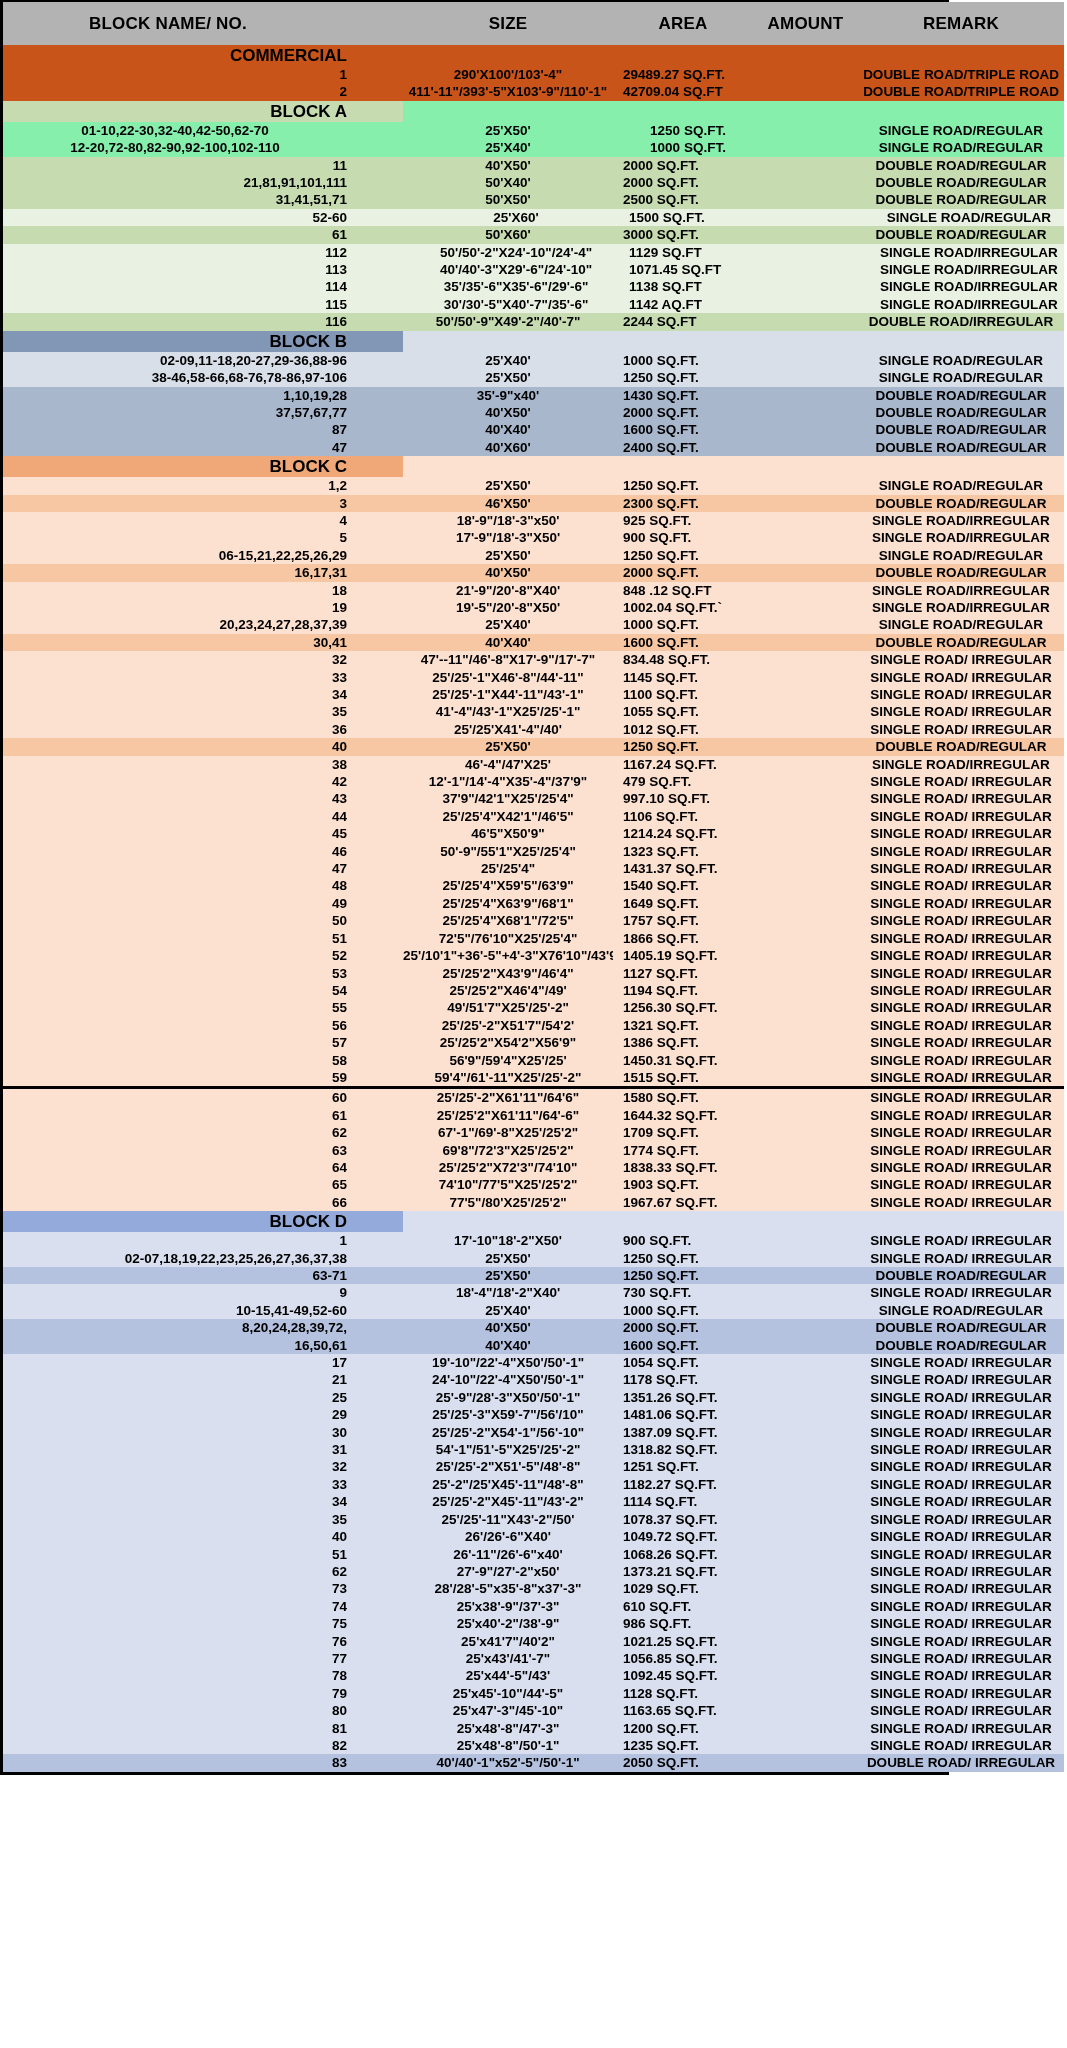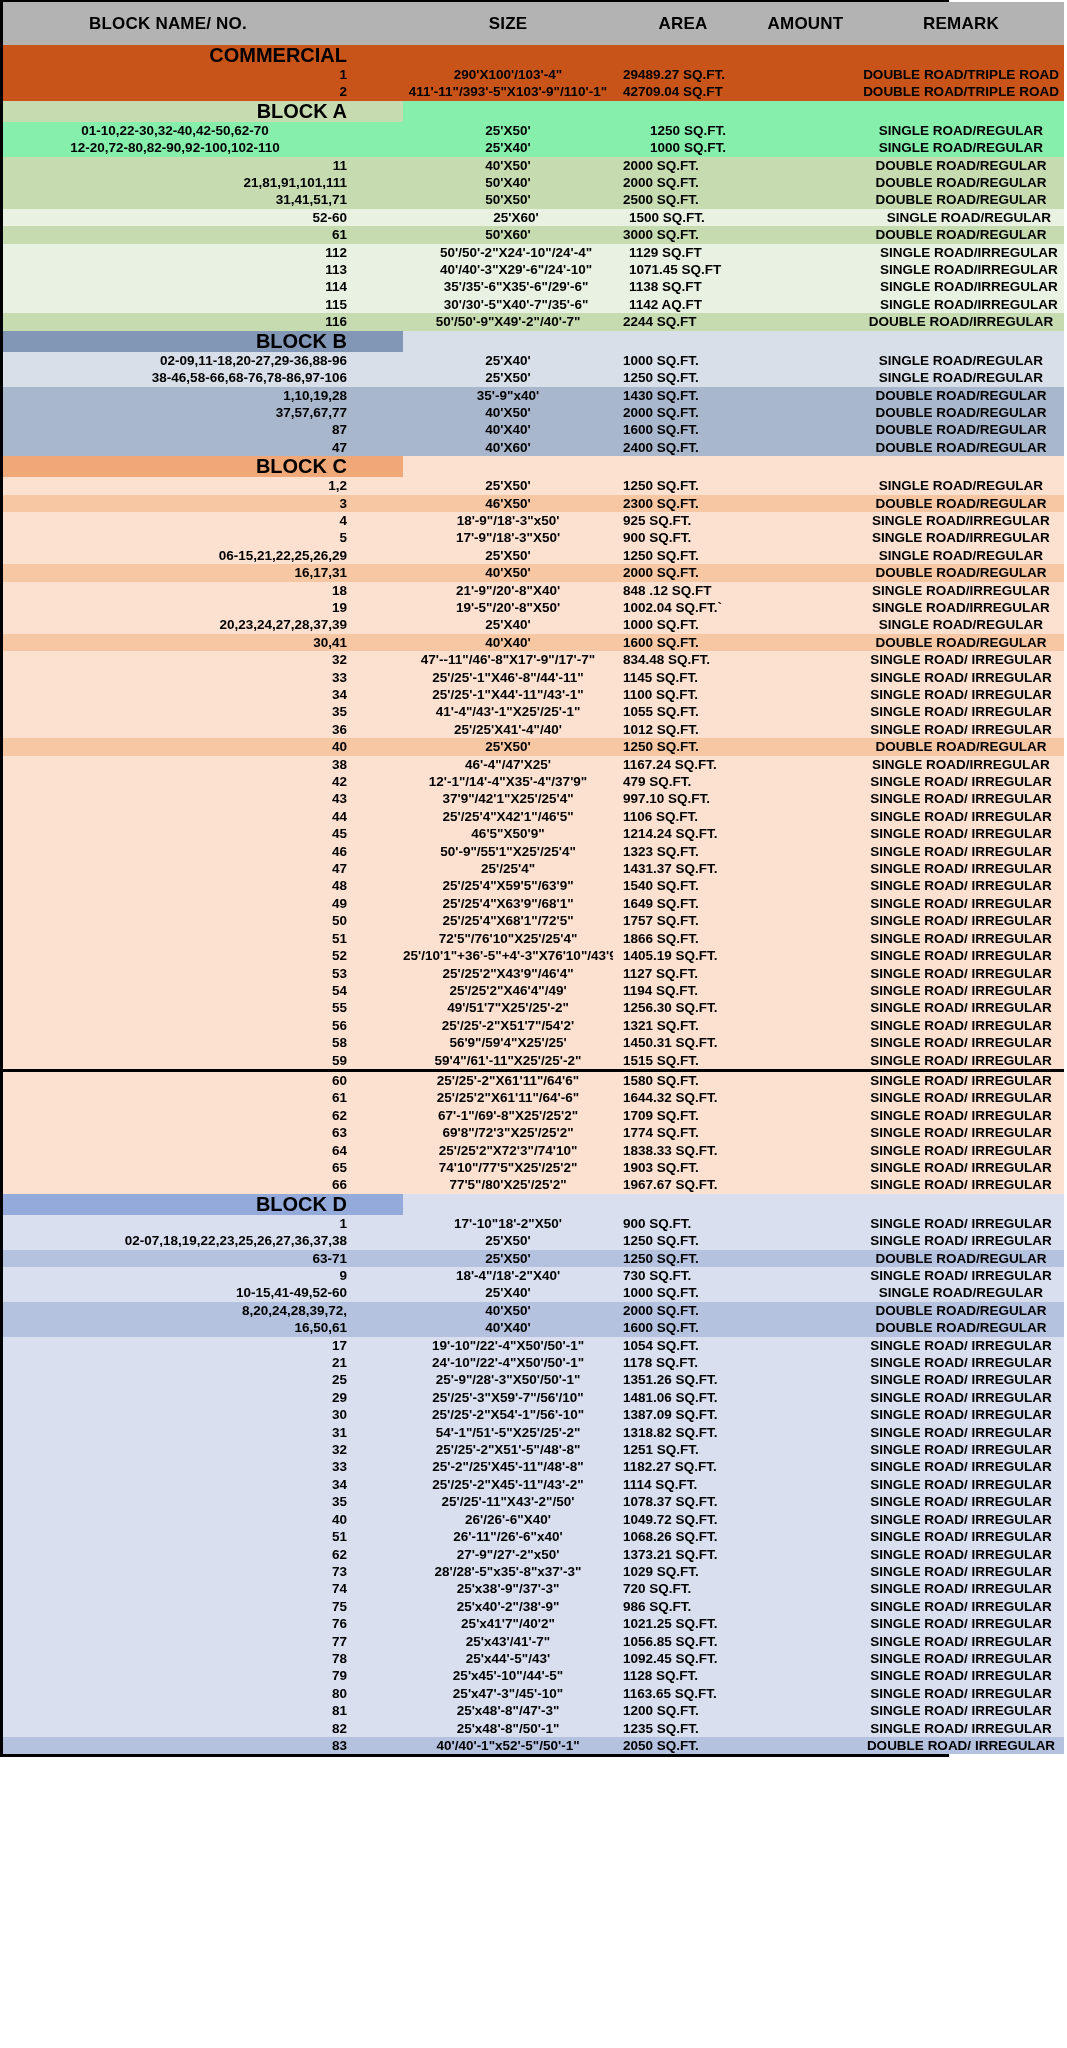--- a/index.html
+++ b/index.html
@@ -49,21 +49,21 @@
     overflow:hidden;
   }
   td.block{text-align:right;padding-right:56px;}
   td.size{text-align:center;}
   td.area{text-align:left;padding-left:10px;}
   td.amount{text-align:center;}
   td.remark{text-align:center;}
 
   
   tr.group td{
-    font-size:20px;
+    font-size:17px;
     height:21px;
     line-height:21px;
   }
   tr.group td.block{
     padding-right:56px;
     text-align:right;
   }
 
   
   .bg-commercial td{background:#c8541a;}
@@ -495,20 +495,27 @@
           <td class="remark">SINGLE ROAD/ IRREGULAR</td>
         </tr>
         <tr class="bg-c-light">
           <td class="block">56</td>
           <td class="size">25'/25'-2"X51'7"/54'2'</td>
           <td class="area">1321 SQ.FT.</td>
           <td class="amount"></td>
           <td class="remark">SINGLE ROAD/ IRREGULAR</td>
         </tr>
         <tr class="bg-c-light">
+          <td class="block">57</td>
+          <td class="size">25'/25'2"X54'2"X56'9"</td>
+          <td class="area">1386 SQ.FT.</td>
+          <td class="amount"></td>
+          <td class="remark">SINGLE ROAD/ IRREGULAR</td>
+        </tr>
+        <tr class="bg-c-light">
           <td class="block">58</td>
           <td class="size">56'9"/59'4"X25'/25'</td>
           <td class="area">1450.31 SQ.FT.</td>
           <td class="amount"></td>
           <td class="remark">SINGLE ROAD/ IRREGULAR</td>
         </tr>
         <tr class="bg-c-light">
           <td class="block">59</td>
           <td class="size">59'4"/61'-11"X25'/25'-2"</td>
           <td class="area">1515 SQ.FT.</td>
@@ -714,21 +721,21 @@
         <tr class="bg-d-light">
           <td class="block">73</td>
           <td class="size">28'/28'-5"x35'-8"x37'-3"</td>
           <td class="area">1029 SQ.FT.</td>
           <td class="amount"></td>
           <td class="remark">SINGLE ROAD/ IRREGULAR</td>
         </tr>
         <tr class="bg-d-light">
           <td class="block">74</td>
           <td class="size">25'x38'-9"/37'-3"</td>
-          <td class="area">720 SQ.FT.</td>
+          <td class="area">610 SQ.FT.</td>
           <td class="amount"></td>
           <td class="remark">SINGLE ROAD/ IRREGULAR</td>
         </tr>
         <tr class="bg-d-light">
           <td class="block">75</td>
           <td class="size">25'x40'-2"/38'-9"</td>
           <td class="area">986 SQ.FT.</td>
           <td class="amount"></td>
           <td class="remark">SINGLE ROAD/ IRREGULAR</td>
         </tr>

